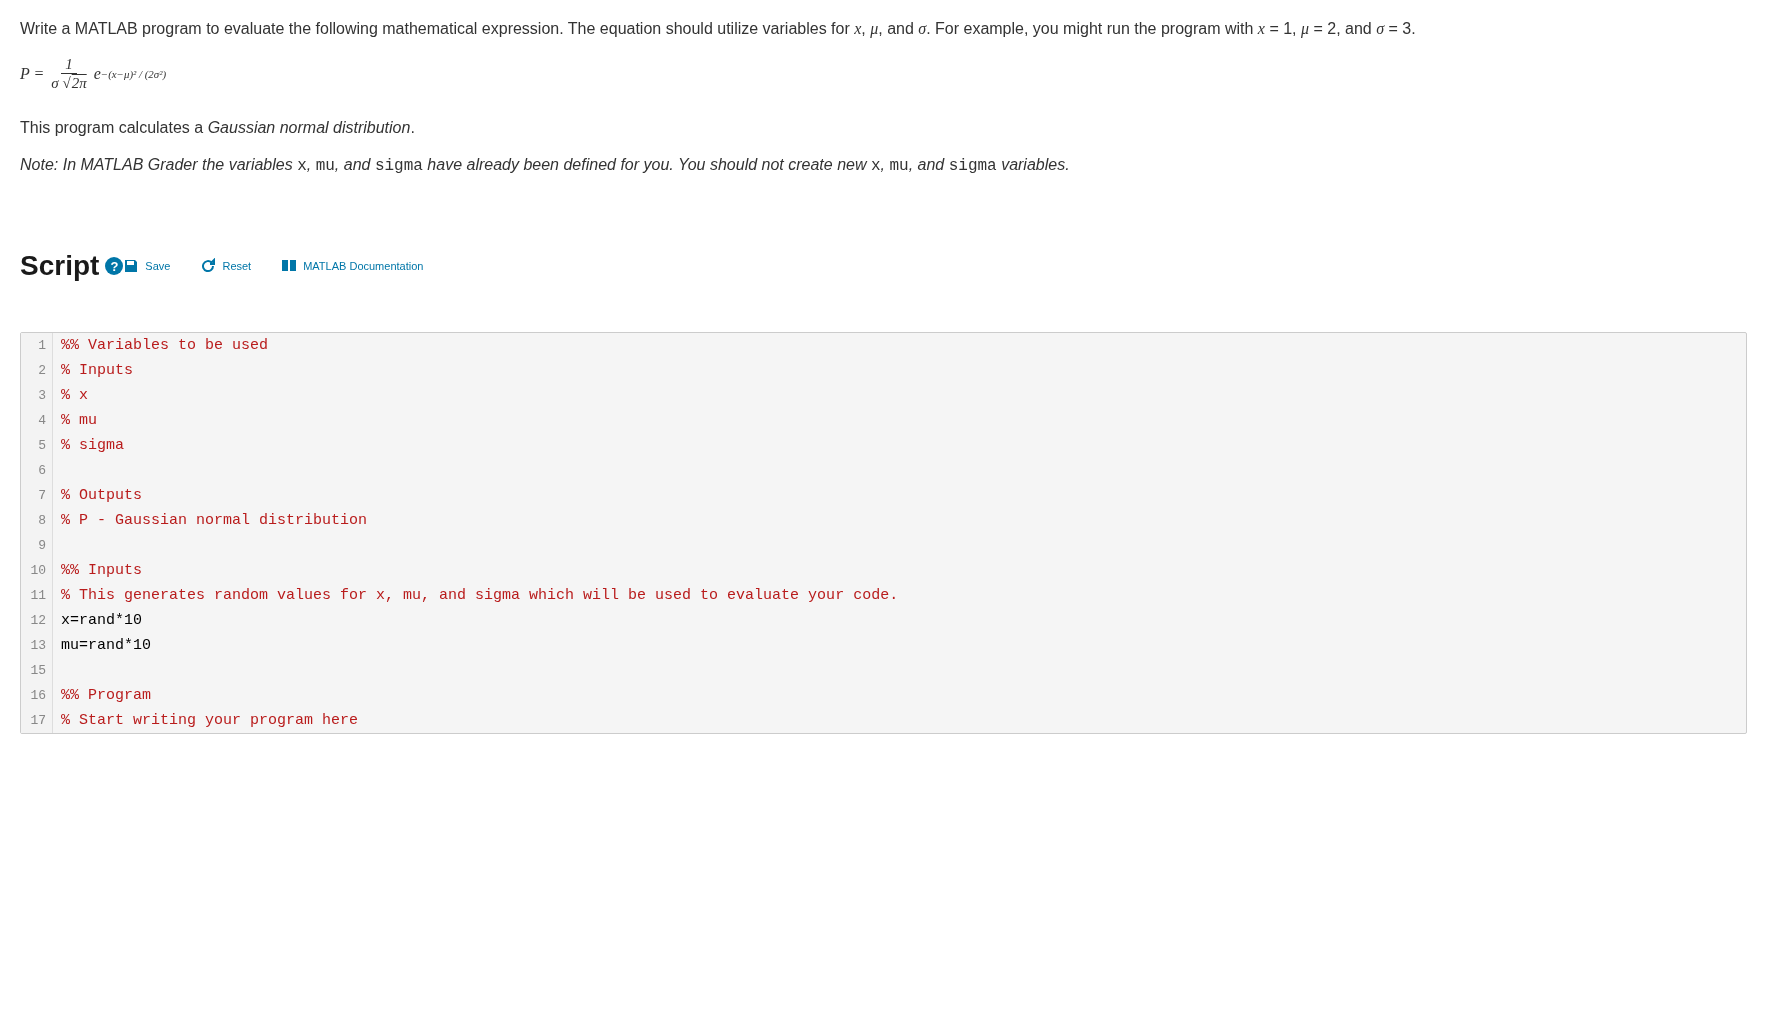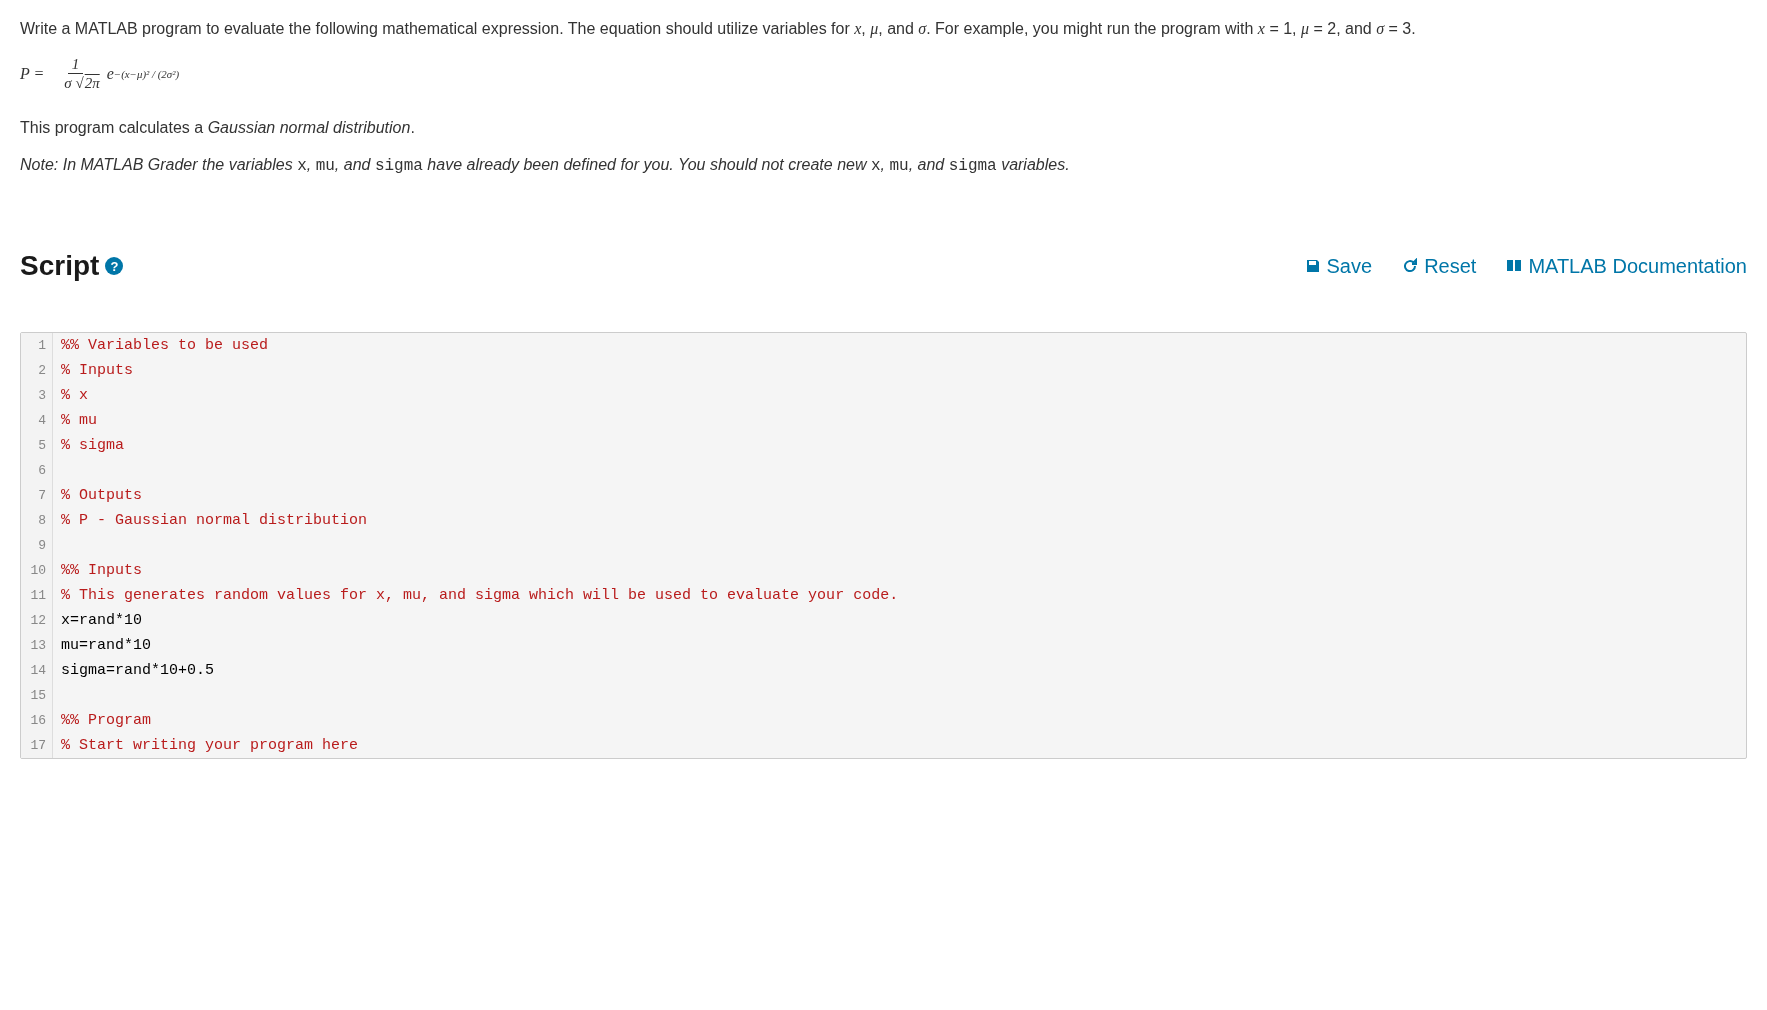--- a/index.html
+++ b/index.html
@@ -25,30 +25,30 @@
     }
     .formula .frac {
       display: inline-flex;
       flex-direction: column;
       align-items: center;
       font-size: 15px;
       vertical-align: middle;
       margin: 0 3px;
     }
     .formula .frac .num { border-bottom: 1px solid #333; padding: 0 4px; line-height:1.1;}
-    .formula .frac .den { padding: 0 4px; line-height:1.2;margin-left:13px; }
+    .formula .frac .den { padding: 0 4px; line-height:1.2; }
     .sqrt { text-decoration: overline; padding-left:1px;}
     .sup { font-size: 0.68em; vertical-align: super; }
     .gaussian-note { margin-top: 22px; }
     .gaussian-note em, .note-line em { font-style: italic; }
     .code-inline { font-family: "Courier New", monospace; font-style: normal; }
     
     .script-header {
       display: flex;
-      justify-content: space-between;
+      justify-content: flex-start;
       align-items: center;
       margin-top: 70px;
       margin-bottom: 8px;
     }
     .script-title {
       font-size: 28px;
       font-weight: bold;
       color: #1a1a1a;
       display: flex;
       align-items: center;
@@ -69,21 +69,21 @@
       display: flex;
       gap: 30px;
       align-items: center;
     }
     .toolbar-btn {
       color: #0076A8;
       display: flex;
       align-items: center;
       gap: 6px;
       cursor: pointer;
-      font-size: 20px;
+      font-size: 11px;
     }
     .toolbar-btn .ic { width: 16px; height: 16px; }
     
     .code-editor {
       border: 1px solid #ccc;
       border-radius: 2px;
       background: #f5f5f5;
       margin-top: 50px;
       font-family: "Consolas", "Courier New", monospace;
       font-size: 15px;
@@ -222,24 +222,20 @@
     </div>
     <div class="code-line">
       <div class="gutter">12</div>
       <div class="code-content tok-ident">x=rand*10</div>
     </div>
     <div class="code-line">
       <div class="gutter">13</div>
       <div class="code-content tok-ident">mu=rand*10</div>
     </div>
     <div class="code-line">
-      <div class="gutter">14</div>
-      <div class="code-content tok-ident">sigma=rand*10+0.5</div>
-    </div>
-    <div class="code-line">
       <div class="gutter">15</div>
       <div class="code-content "></div>
     </div>
     <div class="code-line">
       <div class="gutter">16</div>
       <div class="code-content tok-comment">%% Program</div>
     </div>
     <div class="code-line">
       <div class="gutter">17</div>
       <div class="code-content tok-comment">% Start writing your program here</div>

